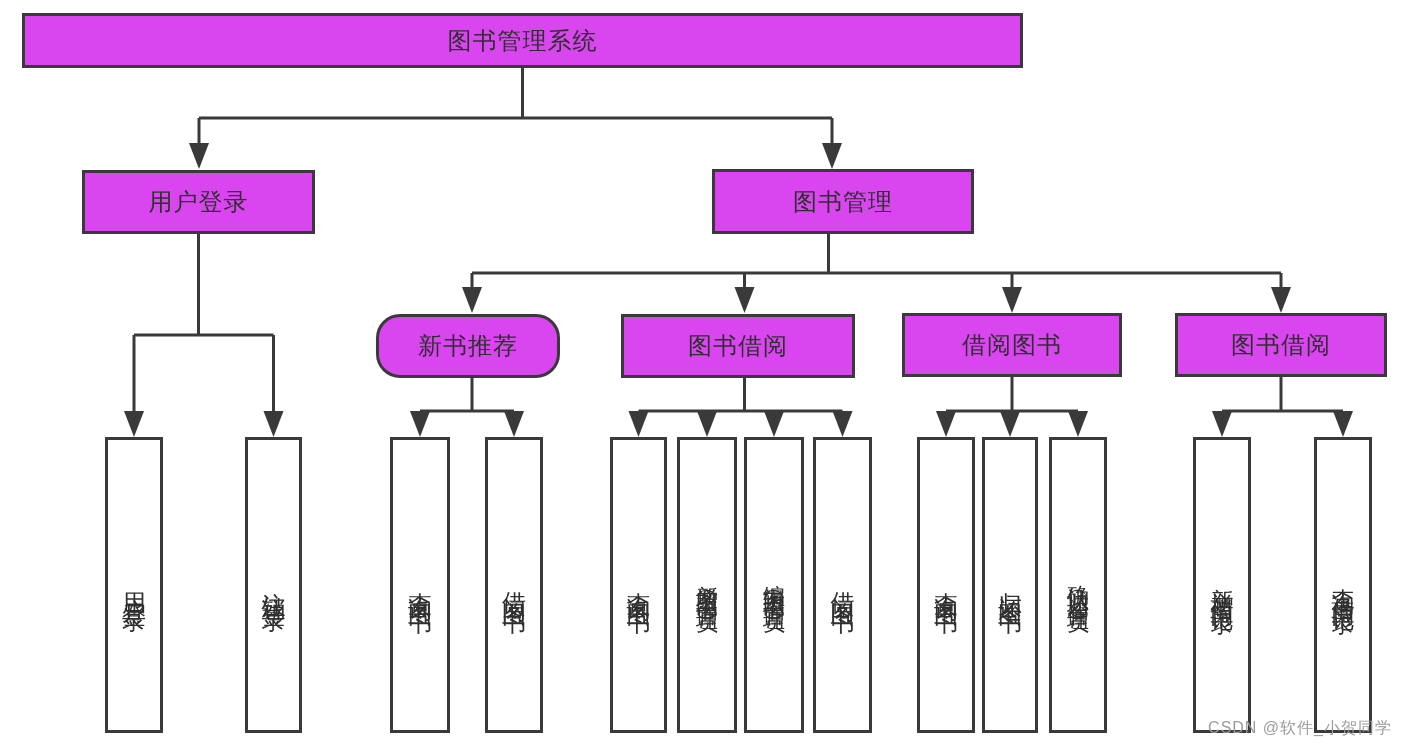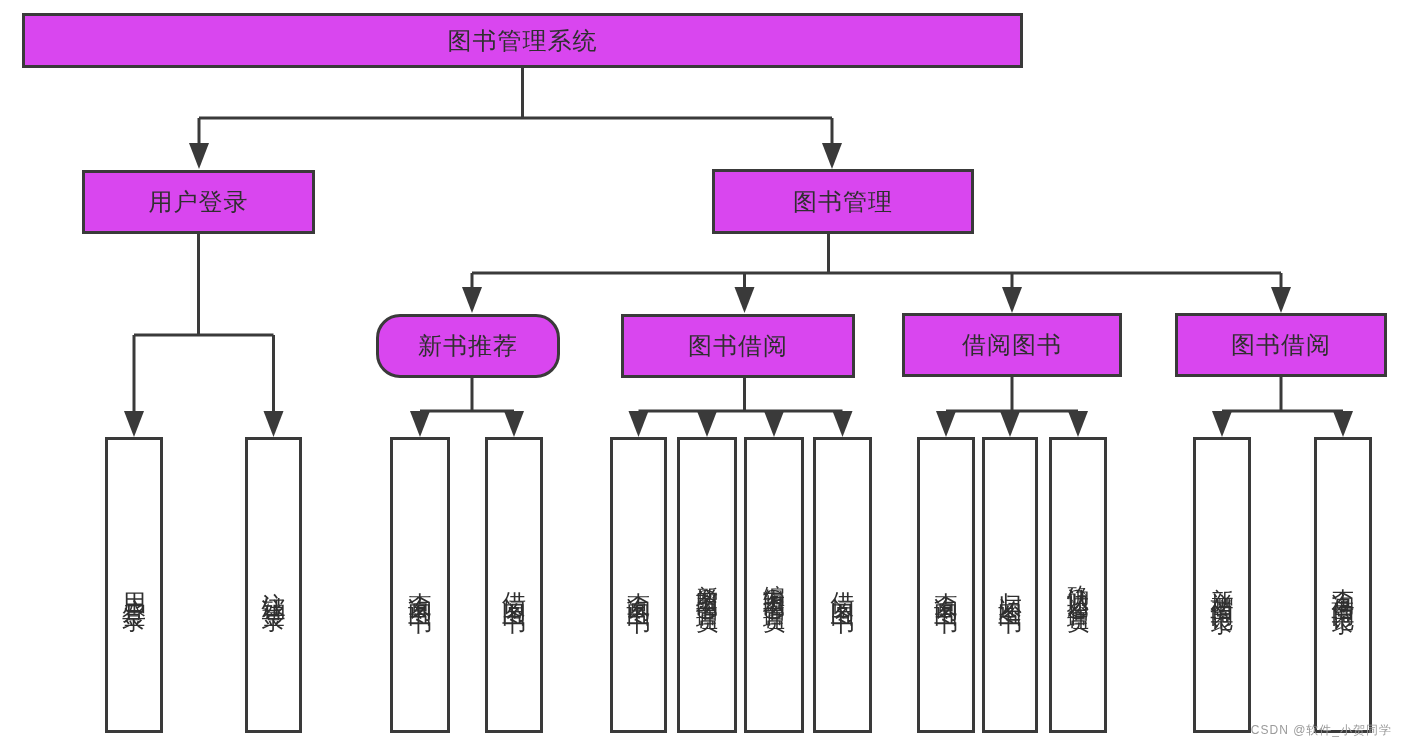--- a/index.html
+++ b/index.html
@@ -32,21 +32,21 @@
     text-orientation:mixed;
     display:flex;align-items:center;justify-content:center;
     font-size:24px;
     letter-spacing:6px;
     line-height:1.0;
     z-index:2;
   }
   .watermark{
     position:absolute;
     right:13px;bottom:8px;
-    font-size:12px;
+    font-size:16px;
     color:#9b9b9b;
     letter-spacing:1px;
     z-index:3;
     white-space:nowrap;
   }
 </style>
 </head>
 <body>
 
 <div class="canvas">

